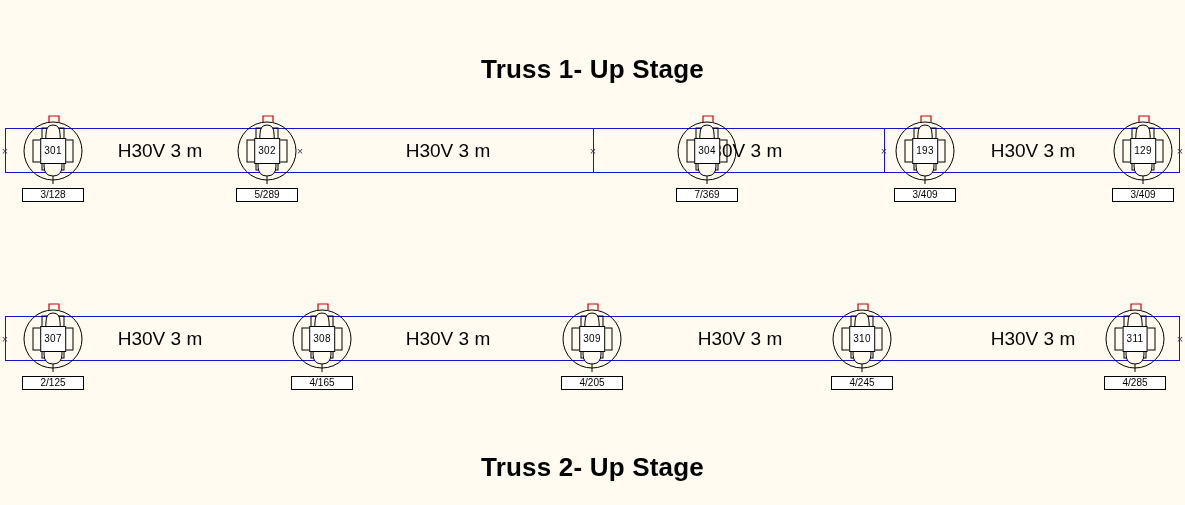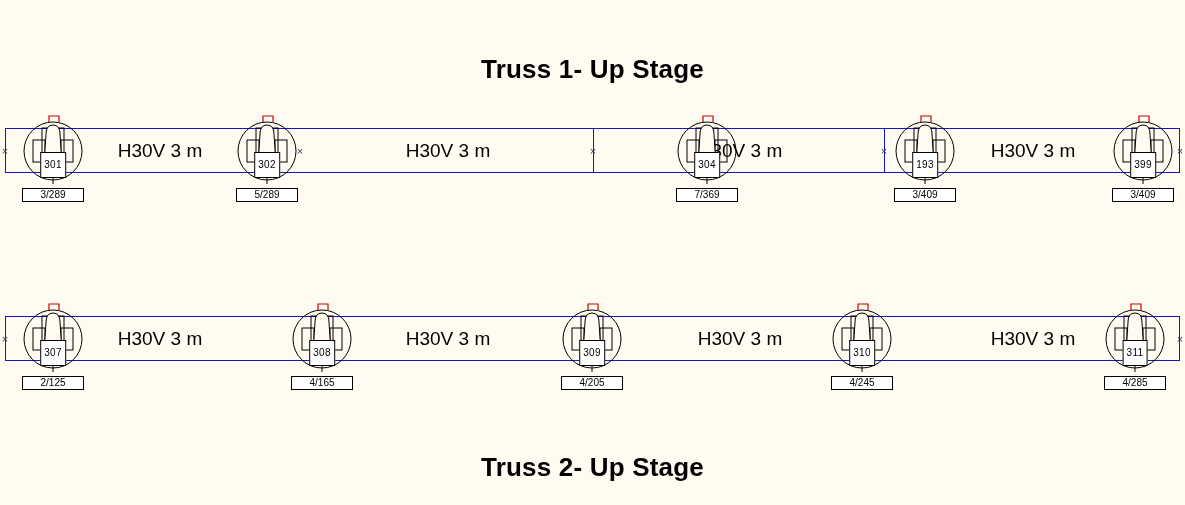--- a/index.html
+++ b/index.html
@@ -82,21 +82,21 @@
   .fixture {
     position: absolute;
     width: 76px;
     height: 90px;
     transform: translate(-50%, 0);
   }
   .fixture svg { display: block; }
   .fixture-number {
     position: absolute;
     left: 50%;
-    top: 55px;
+    top: 41px;
     transform: translate(-50%, -50%);
     font-size: 10px;
     line-height: 10px;
     color: #000000;
     background: #ffffff;
     border: 1px solid #000000;
     padding: 7px 3px;
     white-space: nowrap;
     letter-spacing: 0.3px;
   }
@@ -150,21 +150,21 @@
 
       <path d="M31,24 Q31,15 38,15 Q45,15 45,24
                L47,56 Q47,66 38,66 Q29,66 29,56 Z" fill="#fffbf0"></path>
 
       <path d="M38,66 L38,74"></path>
     </g>
 
     <polyline points="34,12 34,6 44,6 44,12" fill="none" stroke="#cc0000" stroke-width="1.2"></polyline>
   </svg>
         <div class="fixture-number">301</div>
-        <div class="fixture-address">3/289</div>
+        <div class="fixture-address">3/128</div>
       </div>
       <div class="fixture" style="left: 267px; top: 9.5px;">
   <svg width="76" height="90" viewBox="0 0 76 90" xmlns="http://www.w3.org/2000/svg">
     <g fill="none" stroke="#000000" stroke-width="1">
 
       <circle cx="38" cy="41" r="29"></circle>
 
       <rect x="18" y="30" width="12" height="22"></rect>
 
       <rect x="46" y="30" width="12" height="22"></rect>
@@ -241,21 +241,21 @@
       <rect x="27" y="18" width="22" height="42"></rect>
 
       <path d="M31,24 Q31,15 38,15 Q45,15 45,24
                L47,56 Q47,66 38,66 Q29,66 29,56 Z" fill="#fffbf0"></path>
 
       <path d="M38,66 L38,74"></path>
     </g>
 
     <polyline points="34,12 34,6 44,6 44,12" fill="none" stroke="#cc0000" stroke-width="1.2"></polyline>
   </svg>
-        <div class="fixture-number">399</div>
+        <div class="fixture-number">129</div>
         <div class="fixture-address">3/409</div>
       </div>
     </div>
 
   <div class="truss-row" id="truss-row-2">
       <div class="truss-bar capped-left capped-right" style="left: 5px; top: 28px; width: 1175px; height: 45px;"></div>
       <div class="joint-x" style="left: 5px; top: 50.5px;">×</div>
       <div class="joint-x" style="left: 1180px; top: 50.5px;">×</div>
       <div class="span-label" style="left: 160px; top: 50.5px;">H30V 3 m</div>
       <div class="span-label" style="left: 448px; top: 50.5px;">H30V 3 m</div>

